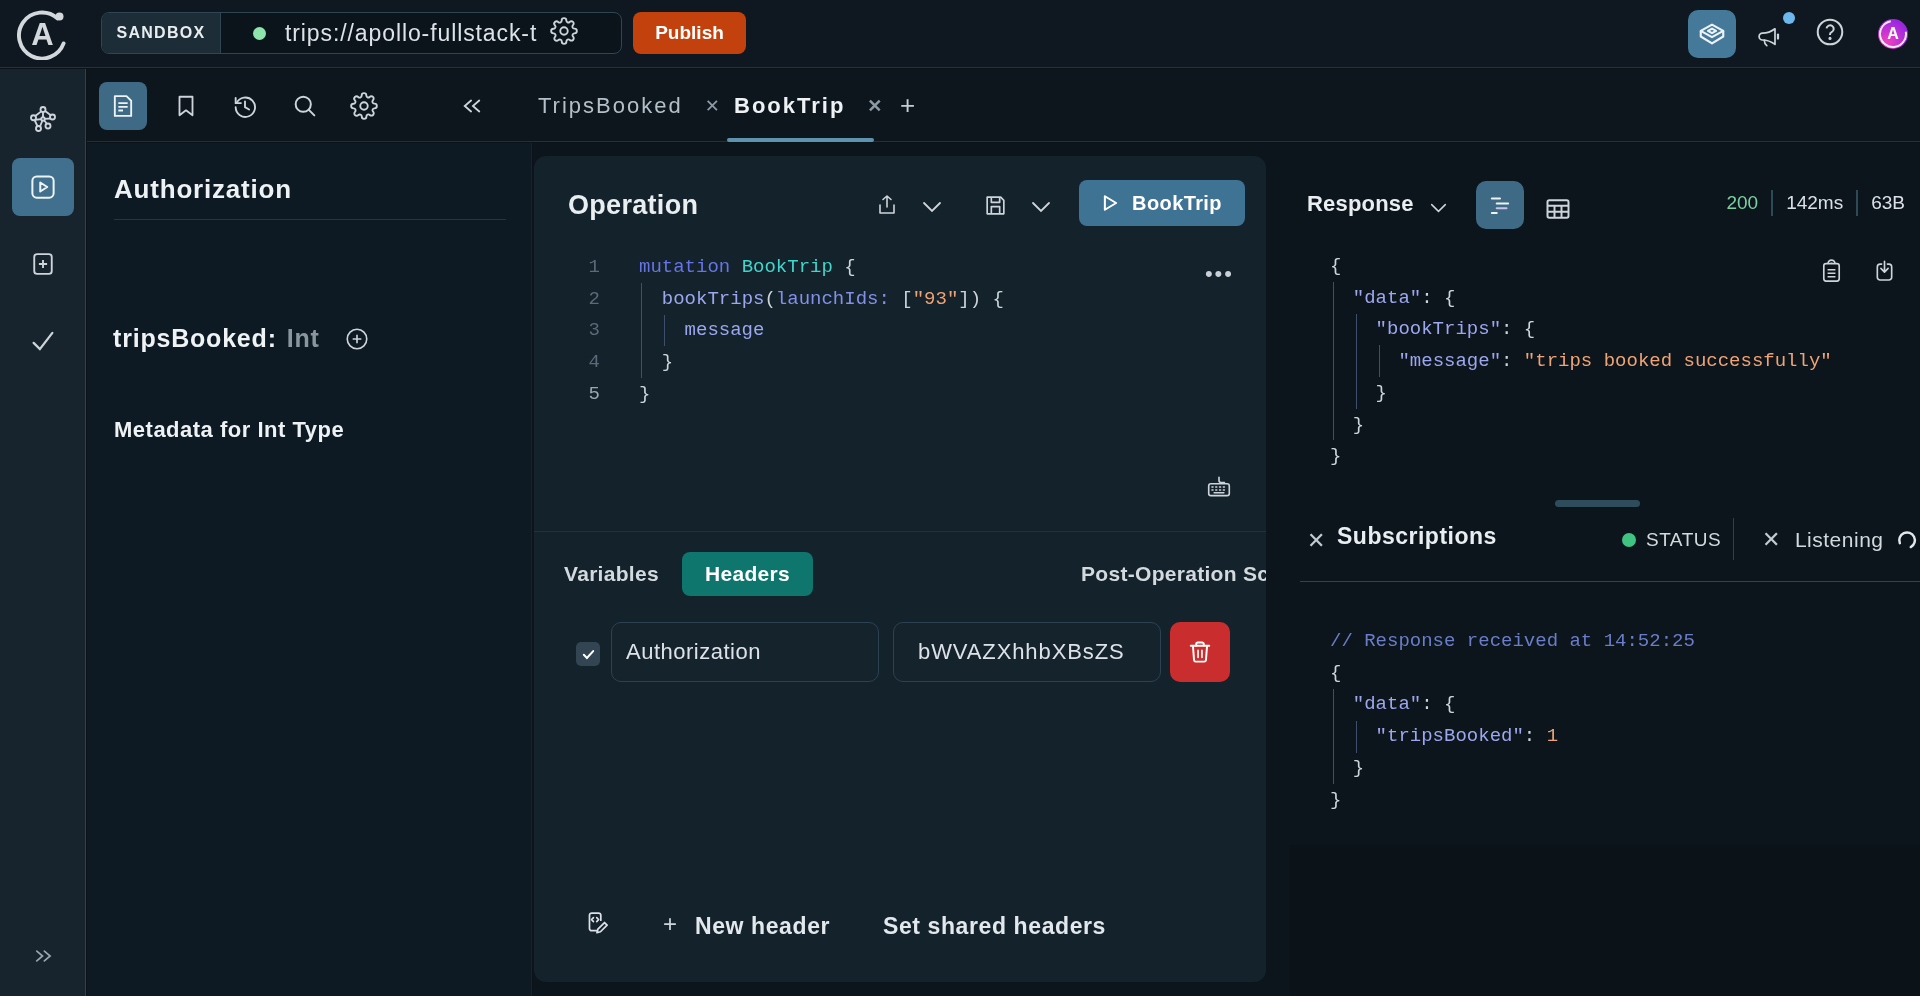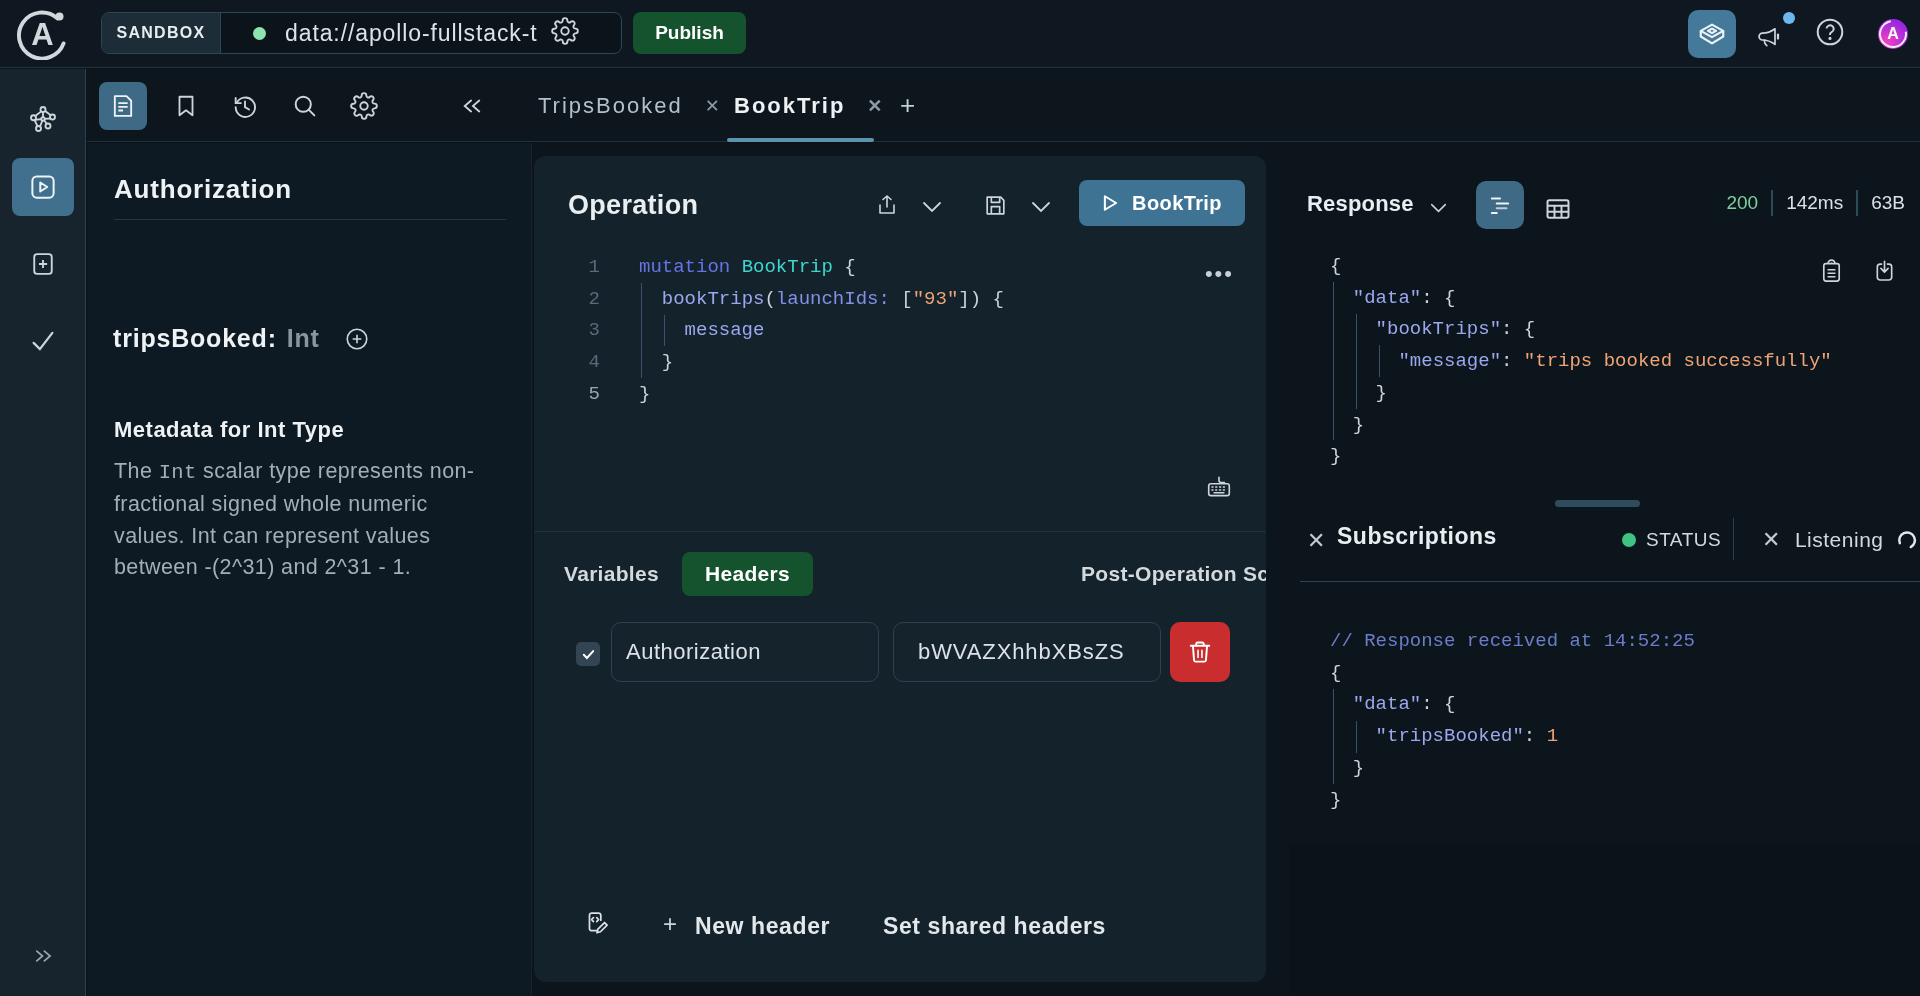--- a/index.html
+++ b/index.html
@@ -8,21 +8,21 @@
 
 
 header { position:absolute; top:0; left:0; width:1920px; height:68px; background:#0f1820; border-bottom:1px solid #21333f; }
 .logo { position:absolute; left:17px; top:10px; width:50px; height:50px; }
 .sandbox-box { position:absolute; left:101px; top:12px; width:521px; height:42px; border:1px solid #2e4654; border-radius:8px; display:flex; overflow:hidden; background:#0b141b;text-align:center; }
 .sb-label { width:119px; background:#1d2d38; border-right:1px solid #2e4654; display:flex; align-items:center; justify-content:center; color:#e8edf0; font-weight:bold; font-size:16px; letter-spacing:1.3px; }
 .sb-url { flex:1; display:flex; align-items:center; padding-left:32px; }
 .sb-dot { width:13px; height:13px; border-radius:50%; background:#8fe3ad; margin-right:19px; }
 .sb-urltext { color:#dde3e8; font-size:23px; letter-spacing:0.9px; }
 .sb-gear { margin-left:13px; }
-.publish { position:absolute; left:633px; top:12px; width:113px; height:42px; background:#14532d; border-radius:8px; color:#fff; font-weight:bold; font-size:19px; display:flex; align-items:center; justify-content:center; }
+.publish { position:absolute; left:633px; top:12px; width:113px; height:42px; background:#c2410c; border-radius:8px; color:#fff; font-weight:bold; font-size:19px; display:flex; align-items:center; justify-content:center; }
 .hdr-right { position:absolute; right:0; top:0; height:68px; display:flex; align-items:center; }
 .cube-btn { width:48px; height:48px; background:#44799a; border-radius:10px; display:flex; align-items:center; justify-content:center; margin-right:21px; }
 .mega-wrap { position:relative; margin-right:29px; width:28px; height:30px; }
 .notif { position:absolute; right:-10px; top:-7px; width:12px; height:12px; border-radius:50%; background:#6cb8ee; }
 .q-wrap { margin-right:32px; }
 .avatar { width:30px; height:30px; border-radius:50%; background:radial-gradient(circle at 30% 78%, #ec3fc4 5%, #9c27e0 72%); margin-right:12px; position:relative; display:flex; align-items:center; justify-content:center; color:#fff; font-weight:bold; font-size:16px; }
 .avatar::after { content:""; position:absolute; inset:1px; border:2px solid #f2ebf5; border-radius:50%; border-top-color:transparent; transform:rotate(35deg); }
 
 
 aside { position:absolute; left:0; top:69px; width:86px; height:927px; background:#17242e; border-right:1px solid #2c4452; }
@@ -63,21 +63,21 @@
 .code { position:absolute; left:0; top:96px; font-family:"Liberation Mono", monospace; font-size:19px; line-height:31.7px; font-size:19px; }
 .code .row { display:flex; height:31.7px; }
 .code .ln { width:66px; text-align:right; color:#5a6a78; flex:none; }
 .code .row:last-child .ln { color:#9aa8b4; }
 .code .ct { padding-left:39px; color:#ccd5db; white-space:pre; }
 .dots3 { position:absolute; right:32px; top:105px; color:#c7d0d6; font-size:22px; letter-spacing:2px; }
 .kbd-icon { position:absolute; right:34px; top:318px; }
 .card-divider { position:absolute; left:0; top:375px; width:732px; height:1px; background:#1f333f; }
 .tabs2 { position:absolute; left:0; top:396px; width:732px; height:44px; }
 .tab2 { position:absolute; top:0; height:44px; white-space:nowrap; display:flex; align-items:center; color:#d3dade; font-size:21px; font-weight:bold; letter-spacing:0.3px; }
-.tab2.pill { background:#14532d; border-radius:8px; color:#fff; }
+.tab2.pill { background:#0f766e; border-radius:8px; color:#fff; }
 .hdrrow { position:absolute; left:0; top:466px; width:732px; }
 .chk { position:absolute; left:42px; top:20px; width:24px; height:24px; border-radius:5px; background:#334552; display:flex; align-items:center; justify-content:center; }
 .inp { position:absolute; top:0; height:60px; border:1px solid #2c4252; border-radius:10px; background:#15232d; display:flex; align-items:center; padding-left:14px; color:#dce2e7; font-size:22px; letter-spacing:0.5px; }
 .trash { position:absolute; left:636px; top:0; width:60px; height:60px; background:#ca2d2d; border-radius:10px; display:flex; align-items:center; justify-content:center; }
 .bottomrow { position:absolute; left:0; top:752px; width:732px; height:36px; color:#e2e8eb; font-size:23px; font-weight:bold; letter-spacing:0.6px; }
 
 
 .rightpanel { position:absolute; left:1290px; top:143px; width:630px; height:702px; background:#0c141c; }
 .resp-title { position:absolute; left:17px; top:48px; font-size:22px; font-weight:bold; color:#e9eef1; letter-spacing:0.2px; }
 .resp-iconbtn { position:absolute; left:186px; top:38px; width:48px; height:48px; border-radius:10px; background:#3e6a85; display:flex; align-items:center; justify-content:center; }
@@ -113,21 +113,21 @@
     <svg width="50" height="50" viewBox="0 0 50 50">
       <path d="M 46.6 33.4 A 23 23 0 1 1 40.4 8.4" fill="none" stroke="#d2d8dc" stroke-width="3.9" stroke-linecap="round"></path>
       <circle cx="42.5" cy="6.5" r="4" fill="#d2d8dc"></circle>
       <text x="25.5" y="34.5" text-anchor="middle" font-family="Liberation Sans" font-weight="bold" font-size="31" fill="#d2d8dc">A</text>
     </svg>
   </div>
   <div class="sandbox-box">
     <div class="sb-label">SANDBOX</div>
     <div class="sb-url">
       <span class="sb-dot"></span>
-      <span class="sb-urltext">data://apollo-fullstack-t</span>
+      <span class="sb-urltext">trips://apollo-fullstack-t</span>
       <span class="sb-gear">
         <svg width="28" height="28" viewBox="0 0 24 24" fill="none" stroke="#cdd5da" stroke-width="1.6">
           <circle cx="12" cy="12" r="3.2"></circle>
           <path d="M19.4 15a1.65 1.65 0 0 0 .33 1.82l.06.06a2 2 0 1 1-2.83 2.83l-.06-.06a1.65 1.65 0 0 0-1.82-.33 1.65 1.65 0 0 0-1 1.51V21a2 2 0 1 1-4 0v-.09A1.65 1.65 0 0 0 9 19.4a1.65 1.65 0 0 0-1.82.33l-.06.06a2 2 0 1 1-2.83-2.83l.06-.06a1.65 1.65 0 0 0 .33-1.82 1.65 1.65 0 0 0-1.51-1H3a2 2 0 1 1 0-4h.09A1.65 1.65 0 0 0 4.6 9a1.65 1.65 0 0 0-.33-1.82l-.06-.06a2 2 0 1 1 2.83-2.83l.06.06a1.65 1.65 0 0 0 1.82.33H9a1.65 1.65 0 0 0 1-1.51V3a2 2 0 1 1 4 0v.09a1.65 1.65 0 0 0 1 1.51 1.65 1.65 0 0 0 1.82-.33l.06-.06a2 2 0 1 1 2.83 2.83l-.06.06a1.65 1.65 0 0 0-.33 1.82V9a1.65 1.65 0 0 0 1.51 1H21a2 2 0 1 1 0 4h-.09a1.65 1.65 0 0 0-1.51 1z"></path>
         </svg>
       </span>
     </div>
   </div>
   <div class="publish">Publish</div>
   <div class="hdr-right">
@@ -233,21 +233,20 @@
 <div class="docpanel">
   <div class="doc-title">Authorization</div>
   <div class="doc-hr"></div>
   <div class="fieldline">tripsBooked:<span class="type">Int</span>
     <svg width="26" height="26" viewBox="0 0 24 24" fill="none" stroke="#cdd5da" stroke-width="1.5">
       <circle cx="12" cy="12" r="9"></circle>
           <path d="M12 8 v8 M8 12 h8"></path>
     </svg>
   </div>
   <div class="meta-title">Metadata for Int Type</div>
-  <div class="doc-p">The <code>Int</code> scalar type represents non-<br>fractional signed whole numeric<br>values. Int can represent values<br>between -(2^31) and 2^31 - 1.</div>
 </div>
 <div class="midbg" style="position:absolute;left:533px;top:143px;width:757px;height:853px;background:#0c141c;"></div>
 <div class="card" style="overflow:hidden">
   <div class="op-title">Operation</div>
   <div class="op-icons" style="left:341px;top:37px">
     <svg width="24" height="24" viewBox="0 0 24 24" fill="none" stroke="#cdd5da" stroke-width="1.6" stroke-linecap="round">
       <path d="M12 3 v11 M8 6.5 L12 3 L16 6.5"></path>
       <path d="M5 12 v8 h14 v-8" stroke-linejoin="round"></path>
     </svg>
   </div>

